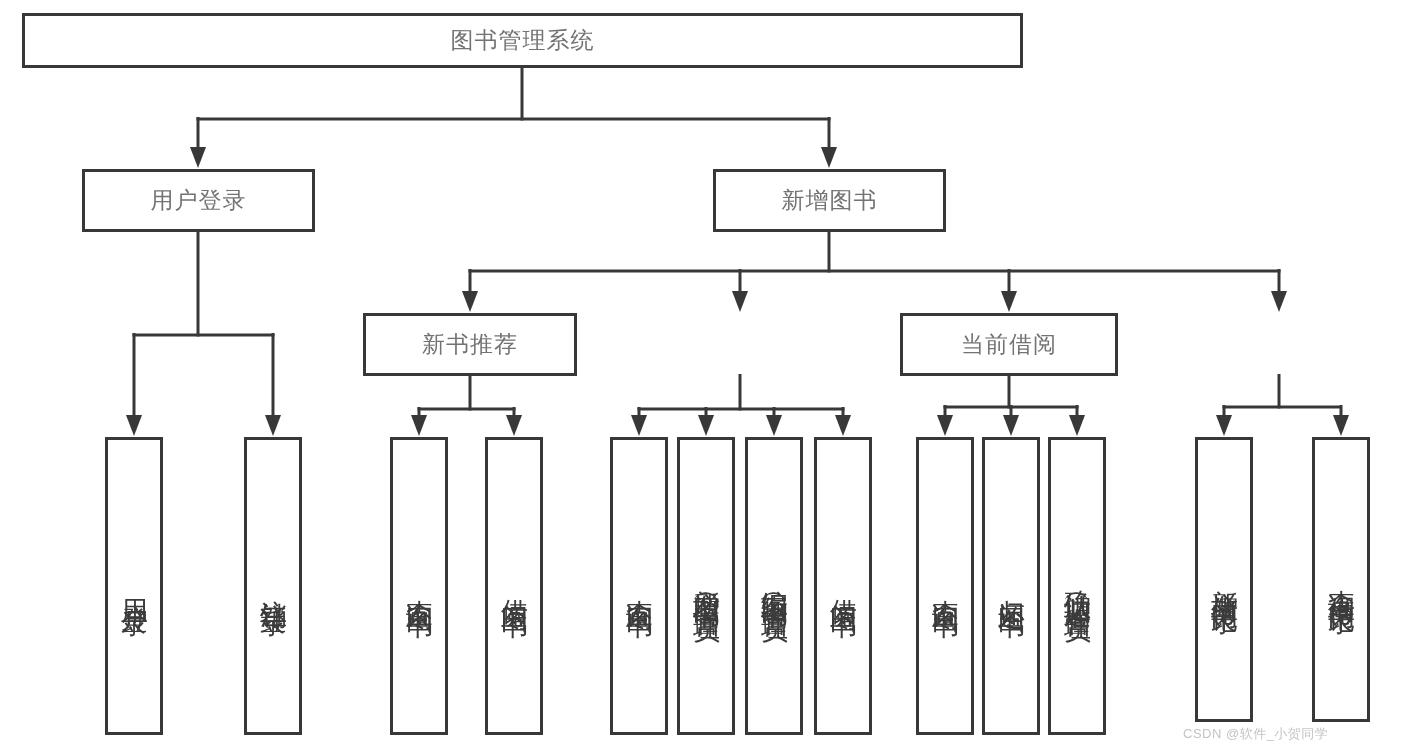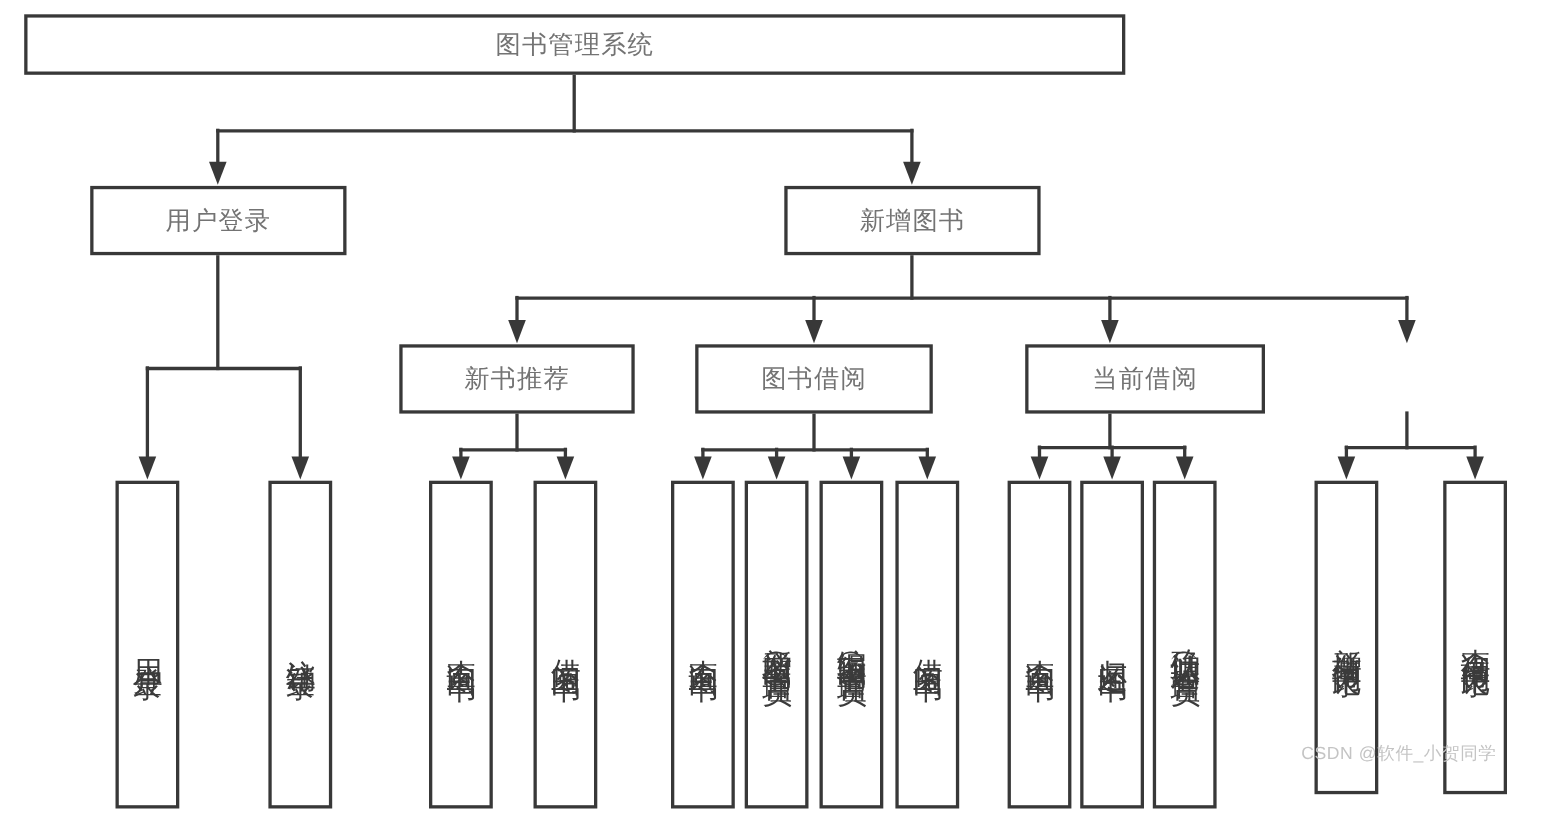--- a/index.html
+++ b/index.html
@@ -13,22 +13,22 @@
     border:3px solid #383838;display:flex;align-items:center;justify-content:center;
     color:#3b3b3b;z-index:2;
   }
   .node.h span{font-size:23px;letter-spacing:1px;line-height:1;color:#737373;white-space:nowrap;}
   .node.leaf{width:58px;}
   .node.leaf span{
     writing-mode:vertical-rl;text-orientation:mixed;
     font-size:27px;letter-spacing:4px;line-height:1;color:#3b3b3b;
   }
   .watermark{
-    position:absolute;left:1183px;top:675px;z-index:5;
-    font-size:16px;color:#c4c4c4;white-space:nowrap;letter-spacing:0.5px;
+    position:absolute;left:1183px;top:725px;z-index:5;
+    font-size:13px;color:#c4c4c4;white-space:nowrap;letter-spacing:0.5px;
   }
 </style>
 </head>
 <body>
 
 <div class="canvas">
 
   <svg class="connector-layer" width="1405" height="747" viewBox="0 0 1405 747" xmlns="http://www.w3.org/2000/svg">
     <g stroke="#383838" stroke-width="3" fill="none">
 
@@ -102,24 +102,21 @@
   <div class="node h" style="left:82px;top:169px;width:233px;height:63px;">
     <span>用户登录</span>
   </div>
   <div class="node h" style="left:713px;top:169px;width:233px;height:63px;">
     <span>新增图书</span>
   </div>
 
   <div class="node h" style="left:363px;top:313px;width:214px;height:63px;text-align:center;">
     <span>新书推荐</span>
   </div>
-  <div class="node h" style="left:632px;top:313px;width:216px;height:63px;">
-    <span>图书借阅</span>
-  </div>
-  <div class="node h" style="left:900px;top:313px;width:218px;height:63px;margin-left:32px;">
+  <div class="node h" style="left:900px;top:313px;width:218px;height:63px;">
     <span>当前借阅</span>
   </div>
 
   <div class="node leaf" style="left:105px;top:437px;height:298px;">
     <span>用户登录</span>
   </div>
   <div class="node leaf" style="left:244px;top:437px;height:298px;">
     <span>注销登录</span>
   </div>
 

